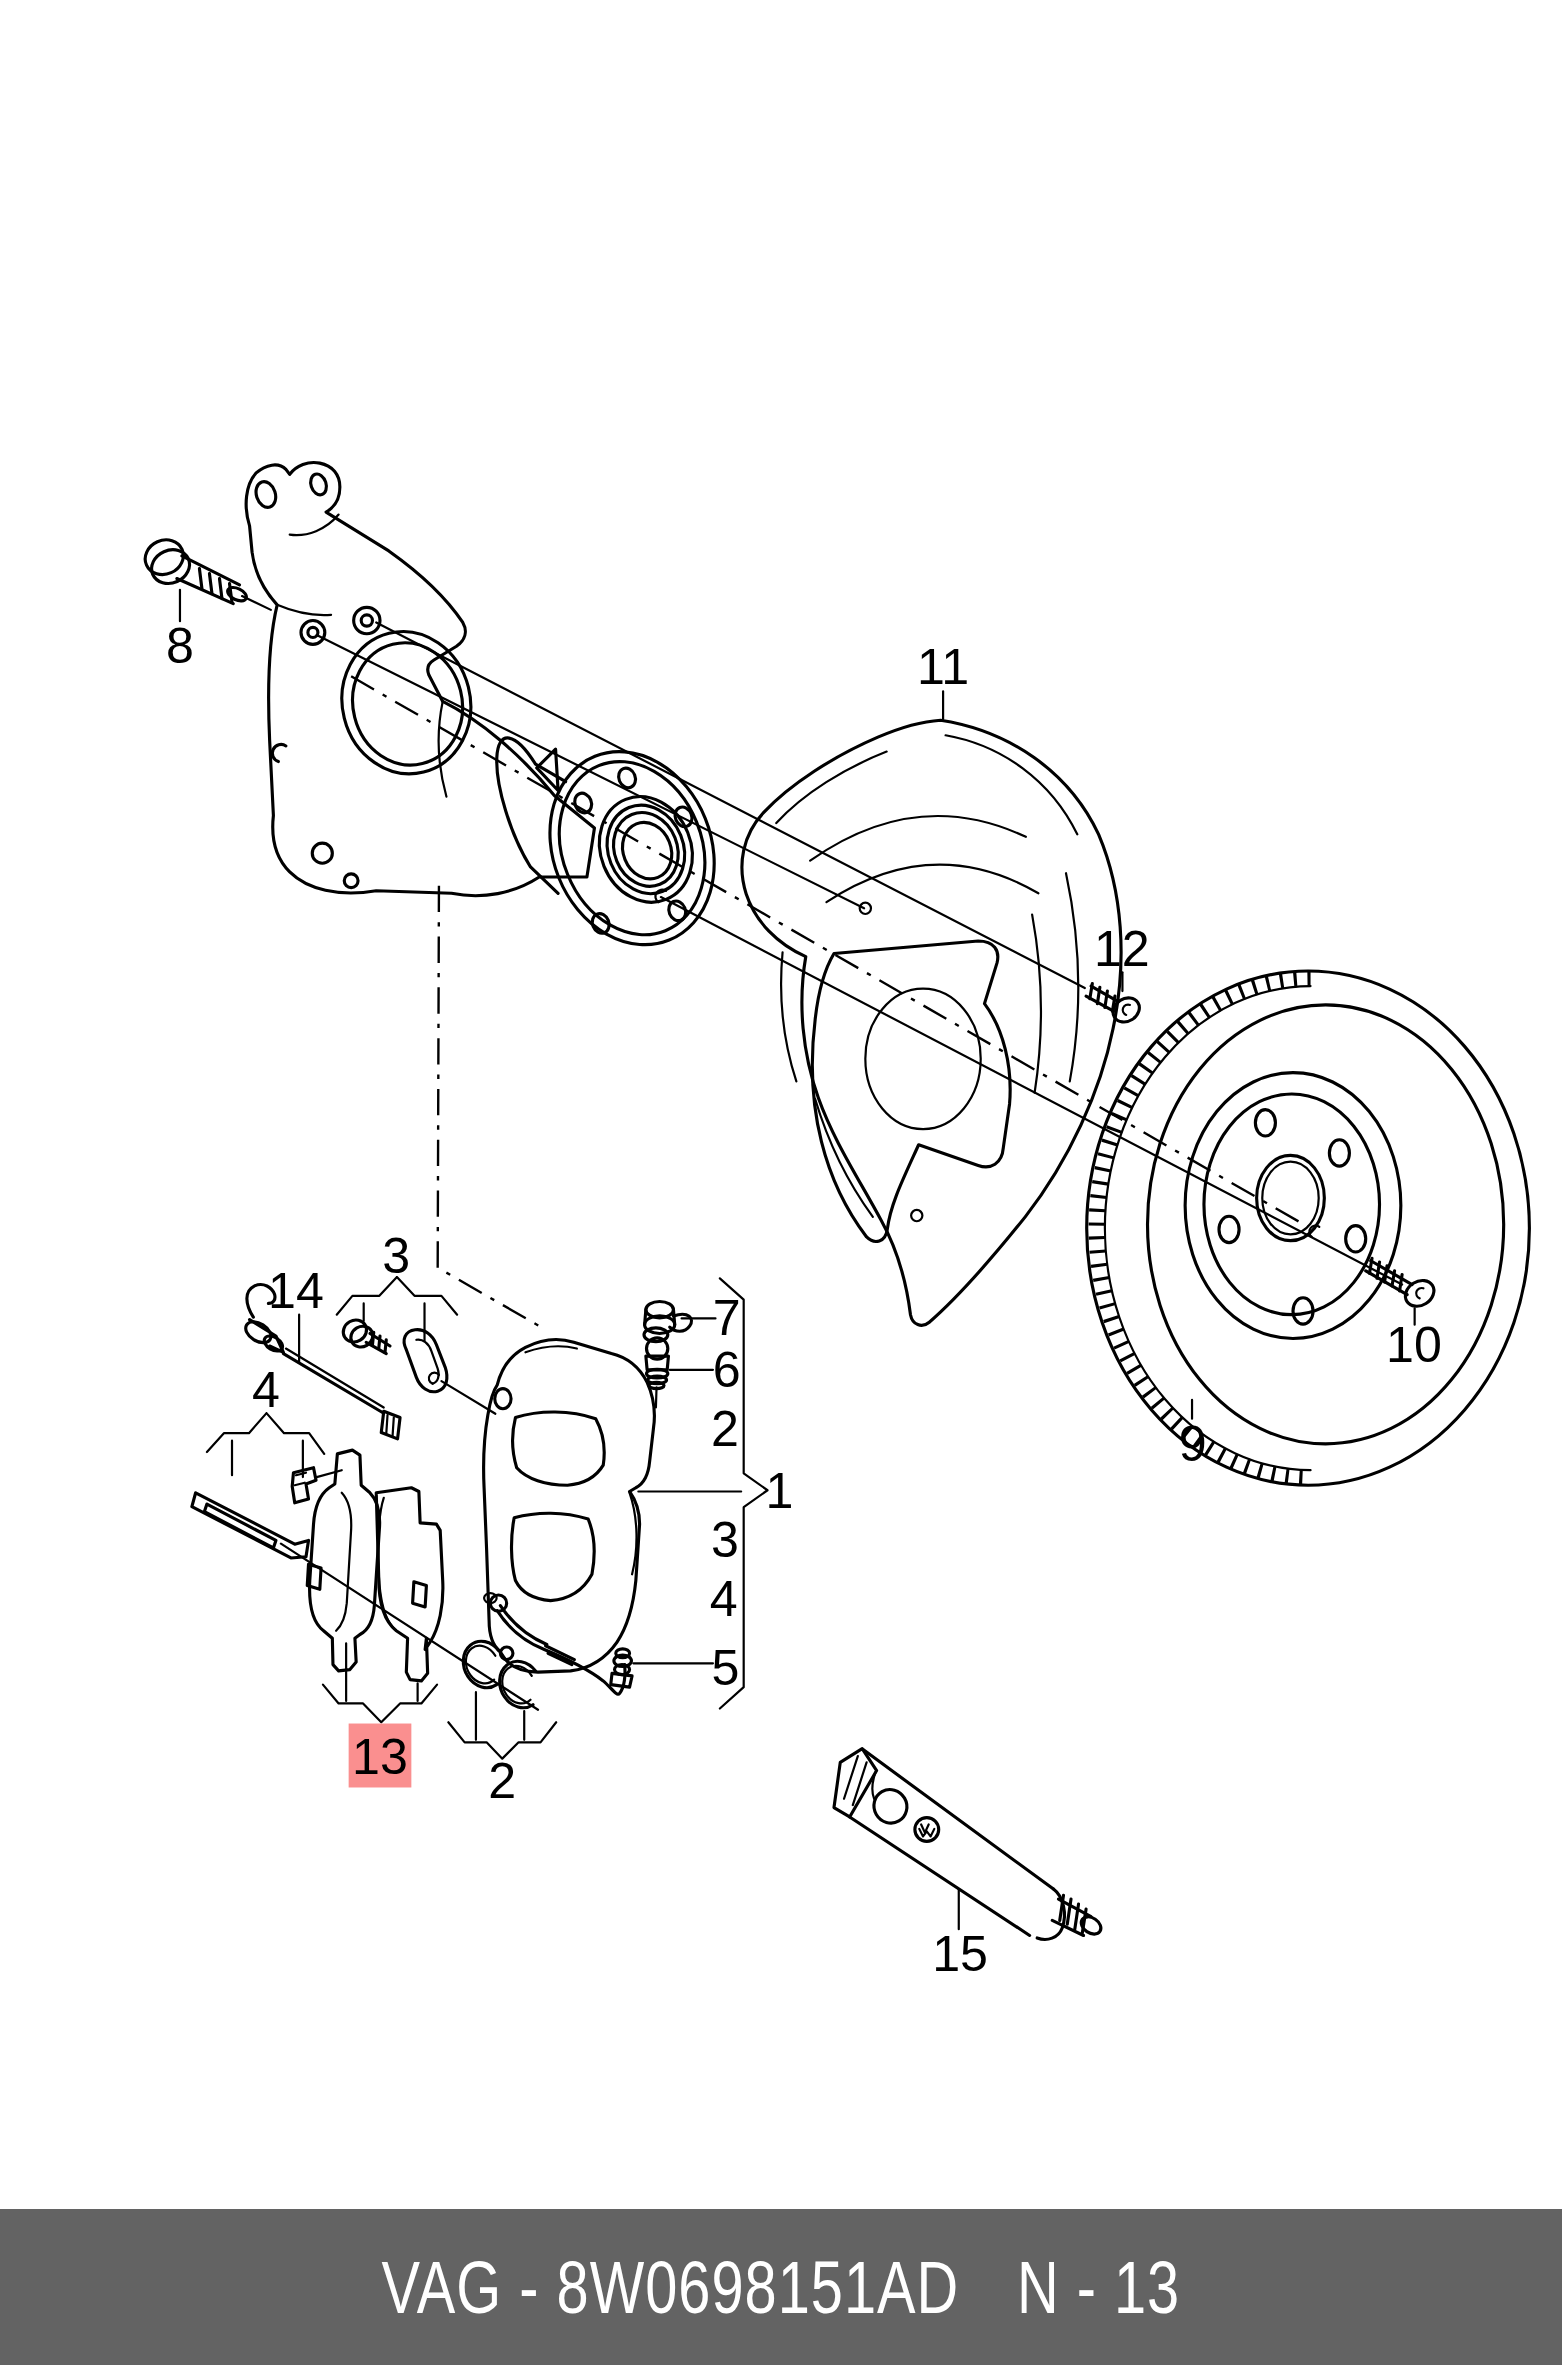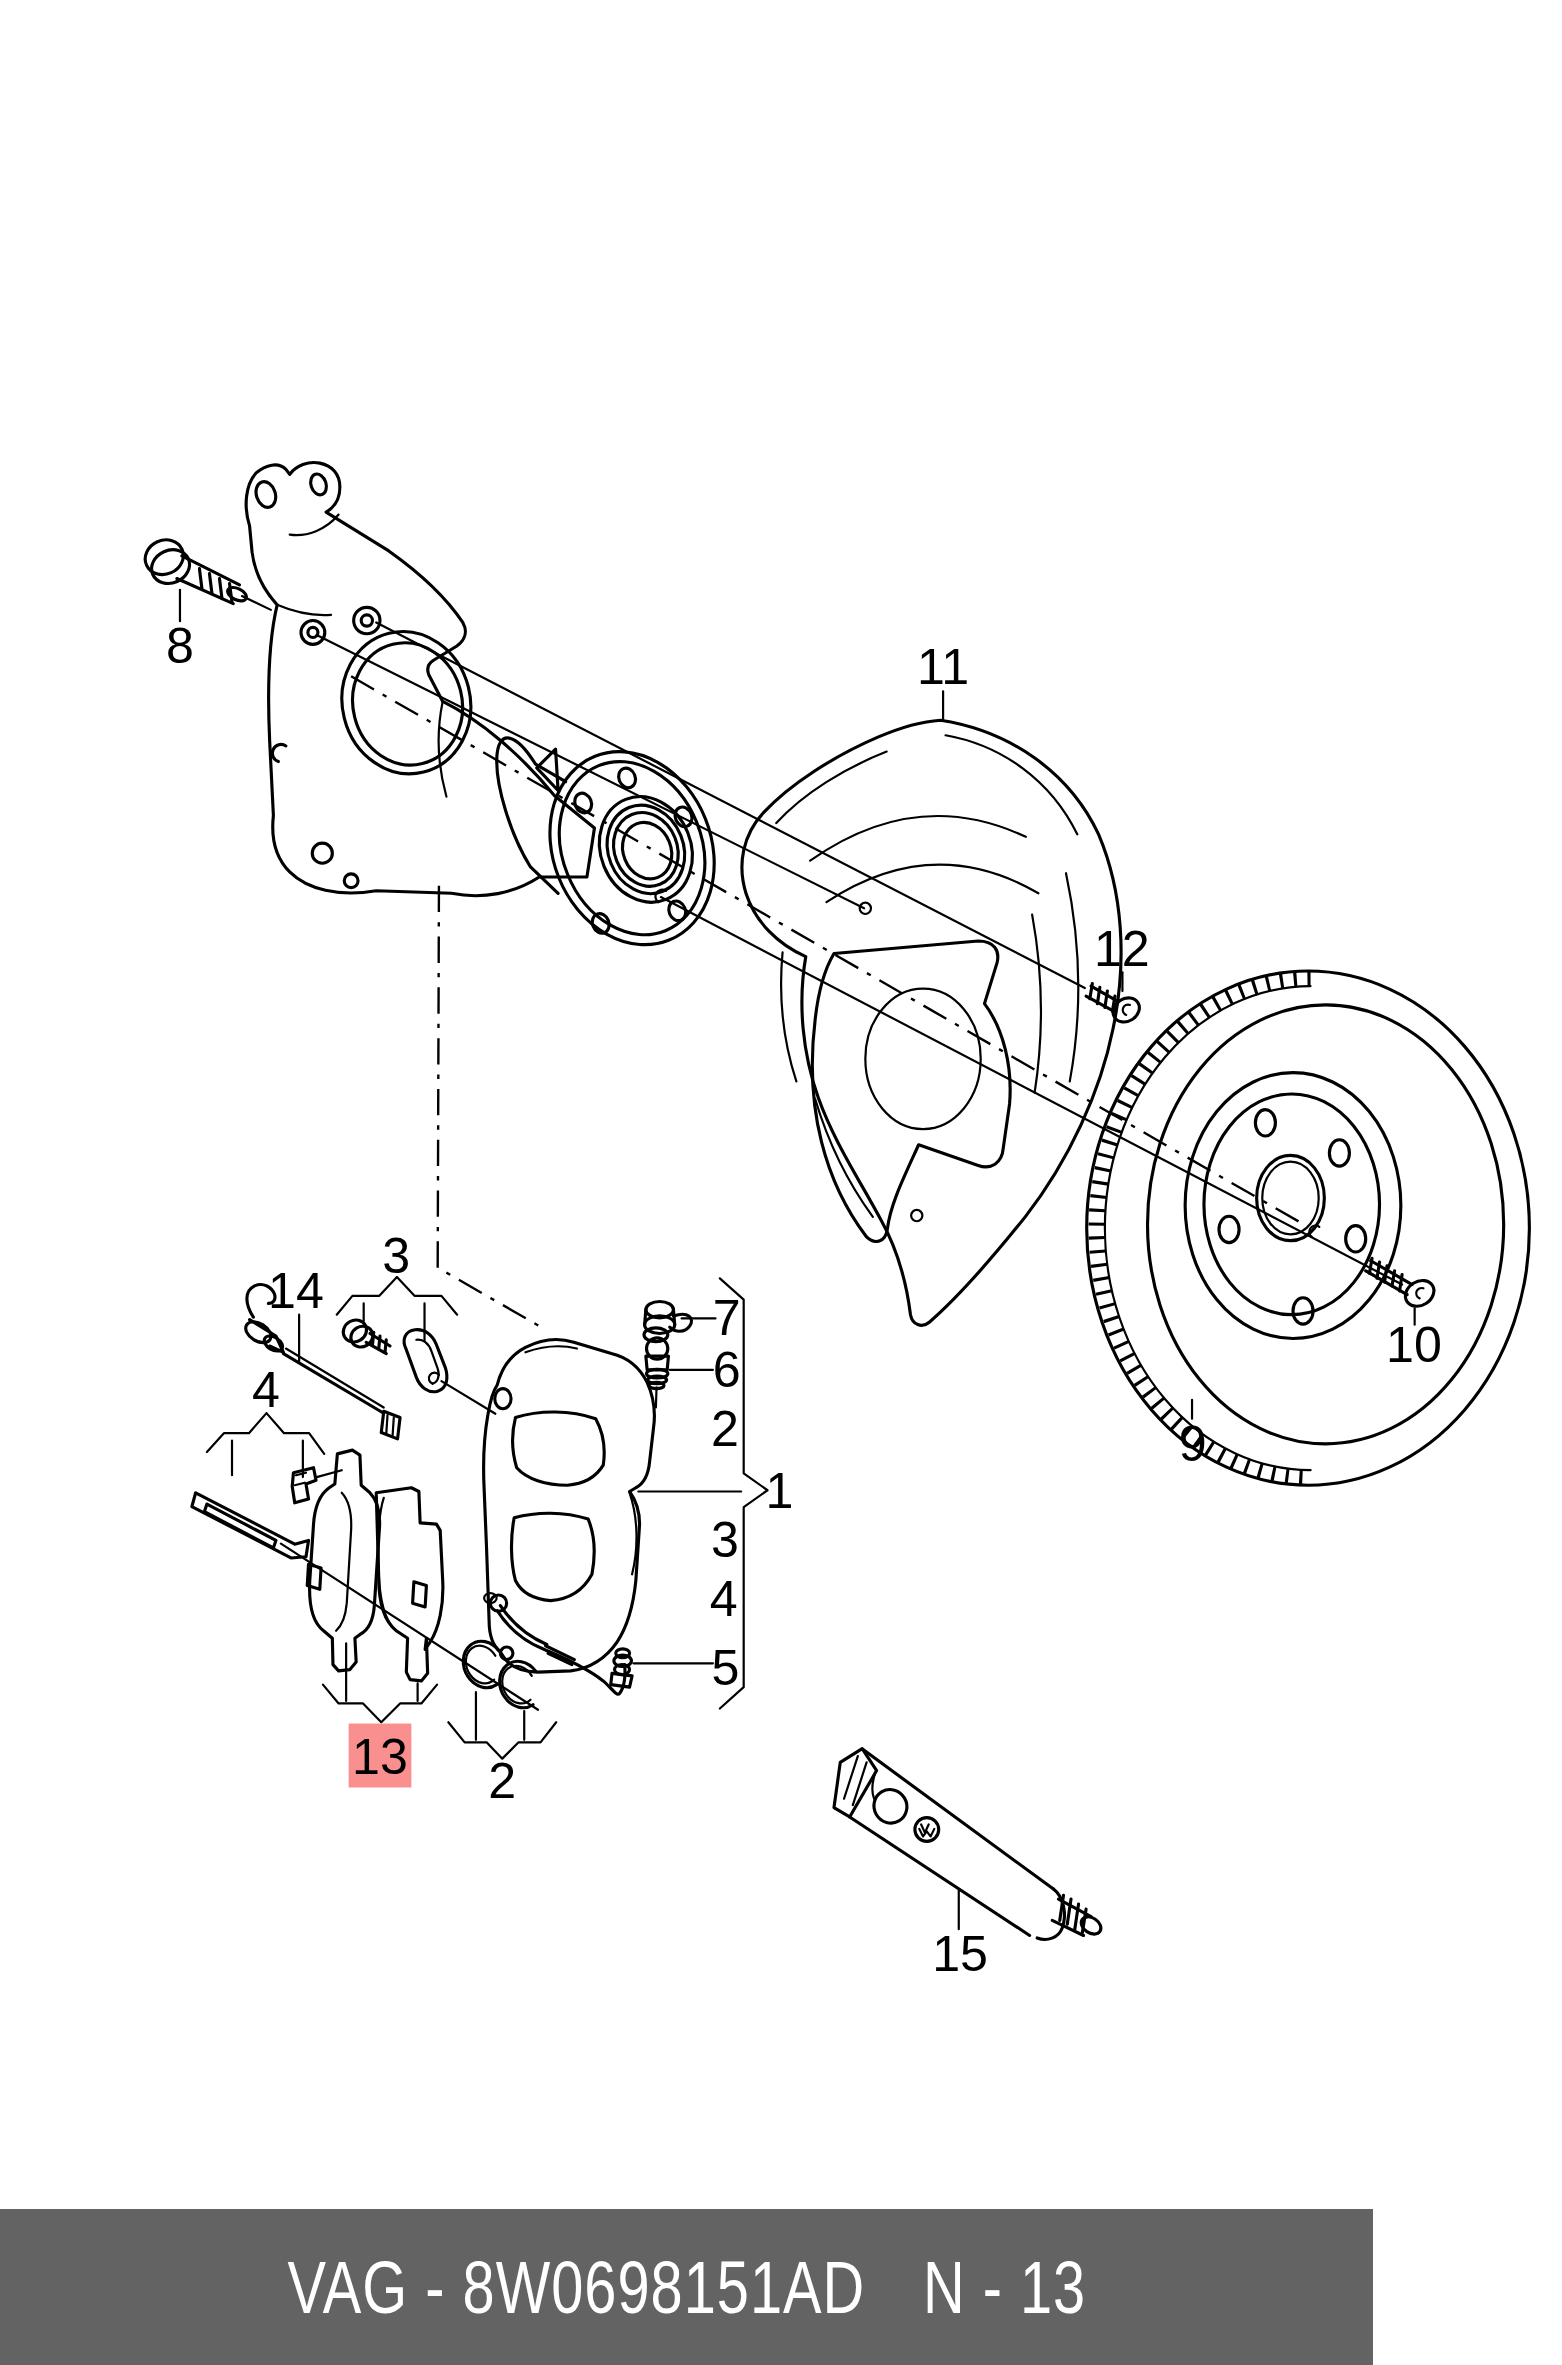--- a/index.html
+++ b/index.html
@@ -4,21 +4,21 @@
 <style>
   html,body{margin:0;padding:0;background:#ffffff;}
   body{width:1562px;height:2366px;position:relative;font-family:"Liberation Sans",sans-serif;}
   #stage{position:absolute;left:0;top:0;width:1562px;height:2366px;}
   svg{display:block;}
   .ln{fill:none;stroke:#000;stroke-width:5;stroke-linecap:round;stroke-linejoin:round;}
   .thin{fill:none;stroke:#000;stroke-width:3.5;stroke-linecap:round;stroke-linejoin:round;}
   .axis{fill:none;stroke:#000;stroke-width:3.8;stroke-dasharray:42 16 7 16;stroke-linecap:butt;}
   .hatch{fill:none;stroke:#000;stroke-width:26;stroke-dasharray:5 17;}
   .lbl{font-family:"Liberation Sans",sans-serif;font-size:80px;fill:#000;text-anchor:middle;}
-  #footer-bar{position:absolute;left:0;top:2209px;width:1373px;height:157px;background:#636363;
+  #footer-bar{position:absolute;left:0;top:2209px;width:1562px;height:157px;background:#636363;
     display:flex;align-items:center;justify-content:center;}
   #footer-inner{display:flex;align-items:center;gap:74px;transform:scaleX(0.78);
     color:#ffffff;font-size:74px;letter-spacing:1.3px;white-space:pre;}
 </style>
 </head>
 <body>
 
 <div id="stage">
 <svg width="1562" height="2366" viewBox="0 0 2491 3772" xmlns="http://www.w3.org/2000/svg">
 

